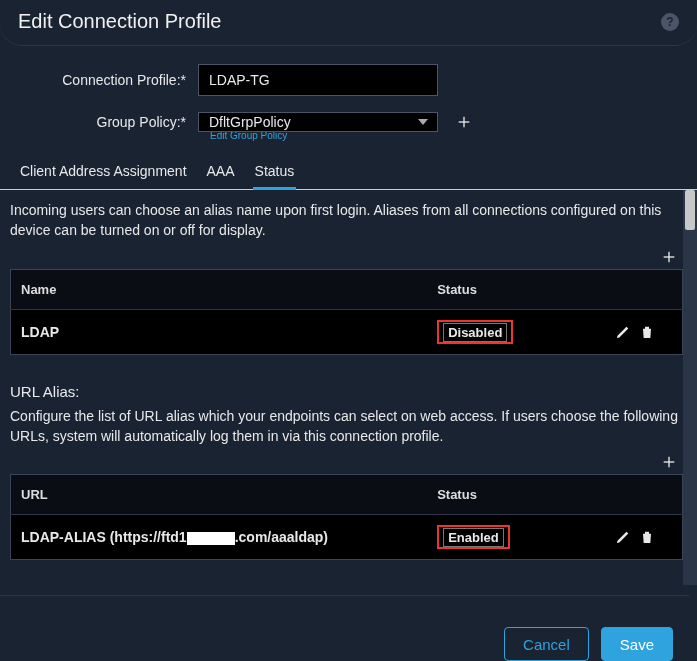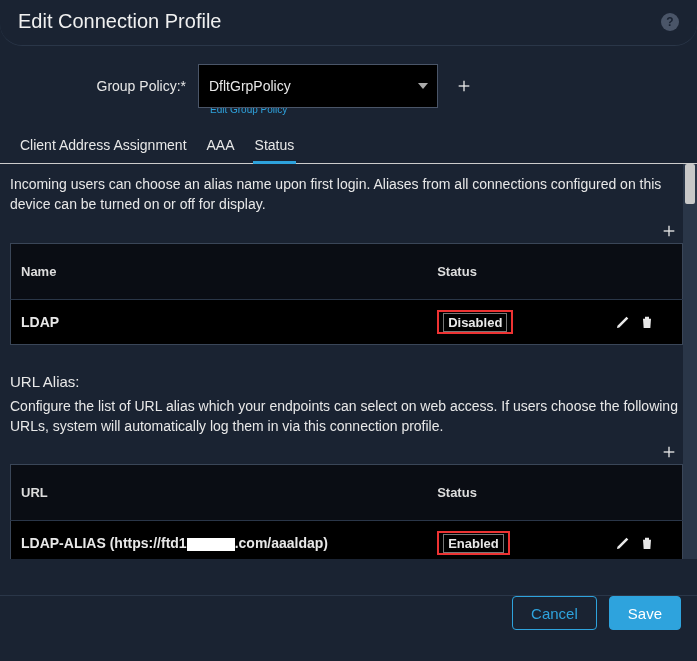--- a/index.html
+++ b/index.html
@@ -8,70 +8,74 @@
   .header { display: flex; align-items: center; justify-content: space-between; padding: 10px 18px 12px 18px; border-bottom: 1px solid #2a3648; border-radius: 22px; }
   .header h1 { font-size: 20px; font-weight: 400; color: #f0f0f0; }
   .help-icon { width: 18px; height: 18px; border-radius: 50%; background: #4a5568; color: #1a2332; display: flex; align-items: center; justify-content: center; font-size: 12px; font-weight: bold; cursor: pointer; }
 
   .form-area { padding: 18px 18px 8px 18px; }
   .form-row { display: flex; align-items: center; margin-bottom: 14px; }
   .form-row .lbl { width: 180px; text-align: right; padding-right: 12px; color: #e8e8e8; font-size: 14px; }
   .form-row .ast:after { content: "*"; }
   .text-input { width: 240px; height: 32px; background: #000; border: 1px solid #4a5568; color: #e8e8e8; padding: 0 10px; font-size: 14px; }
   .select-wrap { position: relative; }
-  .select-input { width: 240px; height: 44px; background: #000; border: 1px solid #4a5568; color: #e8e8e8; padding: 0 30px 0 10px; font-size: 14px; display:flex; align-items:center; cursor:pointer; }
+  .select-input { width: 240px; height: 20px; background: #000; border: 1px solid #4a5568; color: #e8e8e8; padding: 0 30px 0 10px; font-size: 14px; display:flex; align-items:center; cursor:pointer; }
   .select-caret { position: absolute; right: 10px; top: 50%; transform: translateY(-50%); width: 0; height: 0; border-left: 5px solid transparent; border-right: 5px solid transparent; border-top: 6px solid #aaa; }
   .plus-btn { width: 24px; height: 24px; margin-left: 14px; color: #e8e8e8; display:flex; align-items:center; justify-content:center; cursor:pointer; }
   .plus-btn svg { width: 16px; height: 16px; stroke: #e8e8e8; stroke-width: 2; }
   .edit-link { color: #2ea3dd; font-size: 10px; margin-left: 192px; margin-top: -8px; cursor: pointer; }
 
   .tabs { display: flex; gap: 16px; padding: 6px 18px 0 18px; border-bottom: 1px solid #ccc; align-items: flex-end; }
   .tab { padding: 8px 2px 10px 2px; color: #e8e8e8; font-size: 14px; cursor: pointer; position: relative; }
   .tab.active:after { content:""; position:absolute; left:0; right:0; bottom:-1px; height:3px; background:#2ea3dd; }
 
   .scroll-area { position: relative; height: 395px; overflow: hidden; border-right: 0; }
   .scroll-inner { padding: 10px 14px 10px 10px; }
   .desc { color: #e8e8e8; line-height: 1.45; font-size: 14px; margin-bottom: 4px; }
   .add-row { display:flex; justify-content:flex-end; padding-right: 2px; }
 
   .tbl { width: 100%; border: 1px solid #3a4658; border-collapse: collapse; background: #000; margin-bottom: 28px; }
-  .tbl thead th { text-align: left; color: #ddd; font-weight: bold; font-size: 13px; padding: 20px 10px; background: #0a0d14; border-bottom: 1px solid #2a3648; }
+  .tbl thead th { text-align: left; color: #ddd; font-weight: bold; font-size: 13px; padding: 12px 10px; background: #0a0d14; border-bottom: 1px solid #2a3648; }
   .tbl thead th:nth-child(1){ width: 62%; }
   .tbl thead th:nth-child(2){ width: 24%; }
   .tbl thead th:nth-child(3){ width: 14%; }
   .tbl tbody td { padding: 10px 10px; color: #e8e8e8; font-size: 14px; border-top: 1px solid #1a2332; font-weight: bold; }
   .status-box { display:inline-block; border: 2px solid #e33; padding: 2px 4px; }
   .status-box span { background: #000; border: 1px solid #777; padding: 1px 4px; font-size: 13px; }
   .row-actions { display:flex; gap:6px; justify-content:center; }
   .icon-btn { width:18px; height:18px; cursor:pointer; display:inline-flex; align-items:center; justify-content:center; }
   .icon-btn svg { width:16px; height:16px; fill:#e8e8e8; }
 
   .section-h { font-size: 15px; color: #e8e8e8; margin: 8px 0 6px 0; }
 
   .scrollbar { position:absolute; right:0; top:0; width:14px; height:100%; background:#2a3648; }
   .scrollbar .thumb { position:absolute; left:2px; right:2px; top:0; height:40px; background:#c8c8c8; border-radius:2px; }
 
-  .footer { position:absolute; left:0; right:0; bottom:0; height:66px; background:#1a2332; border-top:1px solid #2a3648; display:flex; align-items:flex-start; justify-content:flex-end; gap:12px; padding-right:16px; }
+  .footer { position:absolute; left:0; right:8px; bottom:0; height:66px; background:#1a2332; border-top:1px solid #2a3648; display:flex; align-items:flex-end; justify-content:flex-end; gap:12px; padding-right:16px; }
   .btn { height: 34px; padding: 0 18px; border-radius: 4px; font-size: 15px; cursor:pointer; border:1px solid transparent; }
   .btn-cancel { background: transparent; border: 1px solid #2ea3dd; color: #2ea3dd; }
   .btn-save { background: #2ea3dd; color: #fff; border: 1px solid #2ea3dd; }
 
   .redact { display:inline-block; background:#fff; width:48px; height:13px; vertical-align:middle; }
 </style>
 </head>
 <body>
 
 <div class="dialog">
 
   <div class="header">
     <h1>Edit Connection Profile</h1>
     <div class="help-icon">?</div>
   </div>
 
   <div class="form-area">
+    <div class="form-row">
+      <div class="lbl"><span>Connection Profile:</span><span class="ast"></span></div>
+      <input class="text-input" type="text" value="LDAP-TG" style="">
+    </div>
     <div class="form-row" style="margin-bottom:4px">
       <div class="lbl"><span>Group Policy:</span><span class="ast"></span></div>
       <div class="select-wrap">
         <div class="select-input">
             <span>DfltGrpPolicy</span>
           </div>
         <div class="select-caret"></div>
       </div>
       <div class="plus-btn">
         <svg viewBox="0 0 24 24">

